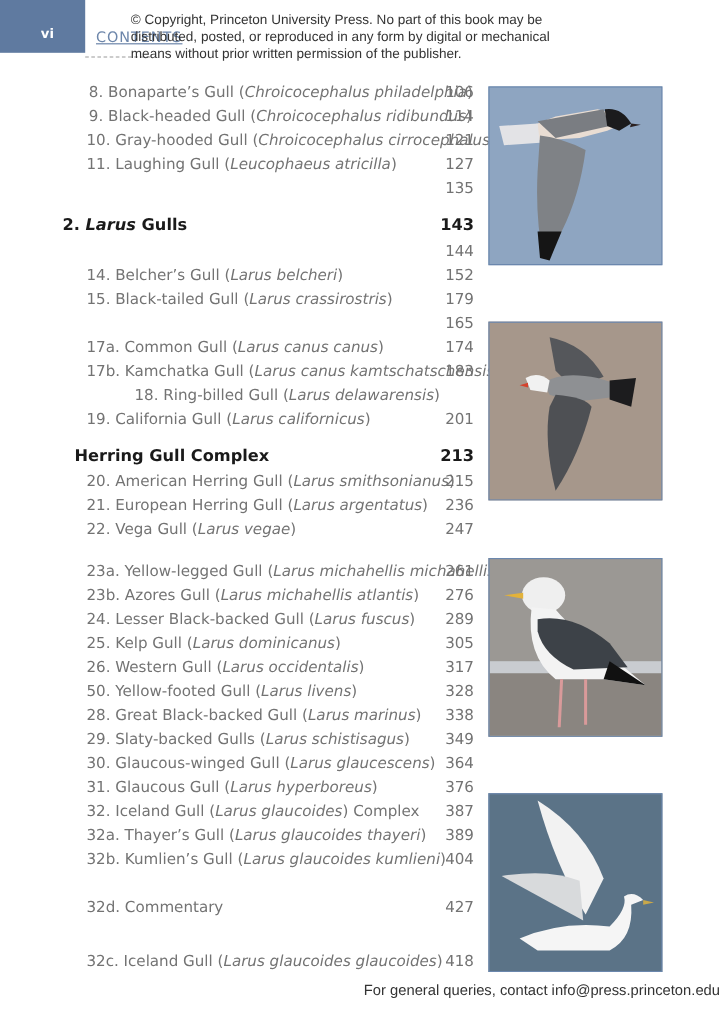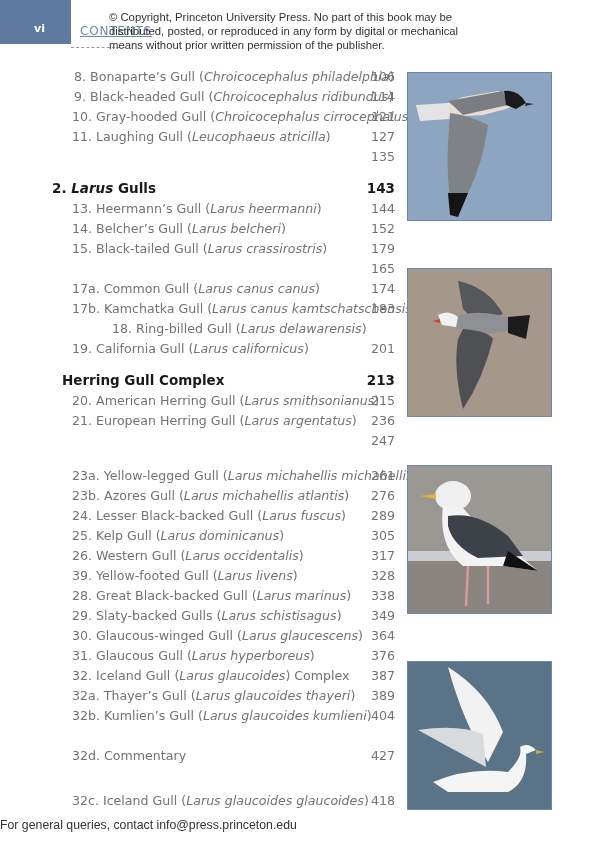--- a/index.html
+++ b/index.html
@@ -12,21 +12,21 @@
   .rule { position:absolute; left:71px; top:47px; width:54px; border-top:1px dashed #9a9a9a; }
   .copyright { position:absolute; left:109px; top:10px; width:380px; font-family:"Liberation Sans", sans-serif;
                font-size:11.3px; line-height:14px; color:#333; }
   .toc { position:absolute; left:0; top:0; }
   .row { position:absolute; height:20px; font-size:12.6px; line-height:20px; white-space:nowrap; color:#737373; }
   .row .t { position:absolute; left:0; top:0; }
   .row .p { position:absolute; top:0; right:0; text-align:right; }
   .row i { font-style:italic; }
   .hdr { font-weight:bold; color:#1a1a1a; font-size:13.5px; }
   .photo { position:absolute; left:407px; width:145px; height:149px; border:1px solid #6b87ad; box-sizing:border-box; overflow:hidden; }
-  .footer { position:absolute; left:0; width:600px; top:818px; text-align:left;
+  .footer { position:absolute; left:0; width:600px; top:818px; text-align:right;
             font-family:"Liberation Sans", sans-serif; font-size:12.3px; color:#333; }
 </style>
 </head>
 <body>
 
 <div class="band">
   <span class="folio">vi</span>
 </div>
 <span class="running">CONTENTS</span>
 <div class="rule"></div>
@@ -50,21 +50,20 @@
       <span class="p">127</span>
     </div>
     <div class="row" style="left: 72px; top: 147px; width: 323px;">
       <span class="p">135</span>
     </div>
     <div class="row hdr" style="left: 52px; top: 178px; width: 343px;">
       <span class="t"><span>2.</span> <i>Larus</i> <span>Gulls</span></span>
       <span class="p">143</span>
     </div>
     <div class="row" style="left: 72px; top: 199px; width: 323px;">
-      <span class="t"><span>13.</span> <span>Heermann’s Gull</span> (<i>Larus heermanni</i>)</span>
       <span class="p">144</span>
     </div>
     <div class="row" style="left: 72px; top: 219px; width: 323px;">
       <span class="t"><span>14.</span> <span>Belcher’s Gull</span> (<i>Larus belcheri</i>)</span>
       <span class="p">152</span>
     </div>
     <div class="row" style="left: 72px; top: 239px; width: 323px;">
       <span class="t"><span>15.</span> <span>Black-tailed Gull</span> (<i>Larus crassirostris</i>)</span>
       <span class="p">179</span>
     </div>
@@ -93,20 +92,21 @@
     </div>
     <div class="row" style="left: 72px; top: 391px; width: 323px;">
       <span class="t"><span>20.</span> <span>American Herring Gull</span> (<i>Larus smithsonianus</i>)</span>
       <span class="p">215</span>
     </div>
     <div class="row" style="left: 72px; top: 411px; width: 323px;">
       <span class="t"><span>21.</span> <span>European Herring Gull</span> (<i>Larus argentatus</i>)</span>
       <span class="p">236</span>
     </div>
     <div class="row" style="left: 72px; top: 431px; width: 323px;">
+      <span class="t"><span>22.</span> <span>Vega Gull</span> (<i>Larus vegae</i>)</span>
       <span class="p">247</span>
     </div>
     <div class="row" style="left: 72px; top: 466px; width: 323px;">
       <span class="t"><span>23a.</span> <span>Yellow-legged Gull</span> (<i>Larus michahellis michahellis</i>)</span>
       <span class="p">261</span>
     </div>
     <div class="row" style="left: 72px; top: 486px; width: 323px;">
       <span class="t"><span>23b.</span> <span>Azores Gull</span> (<i>Larus michahellis atlantis</i>)</span>
       <span class="p">276</span>
     </div>
@@ -116,21 +116,21 @@
     </div>
     <div class="row" style="left: 72px; top: 526px; width: 323px;">
       <span class="t"><span>25.</span> <span>Kelp Gull</span> (<i>Larus dominicanus</i>)</span>
       <span class="p">305</span>
     </div>
     <div class="row" style="left: 72px; top: 546px; width: 323px;">
       <span class="t"><span>26.</span> <span>Western Gull</span> (<i>Larus occidentalis</i>)</span>
       <span class="p">317</span>
     </div>
     <div class="row" style="left: 72px; top: 566px; width: 323px;">
-      <span class="t"><span>39.</span> <span>Yellow-footed Gull</span> (<i>Larus livens</i>)</span>
+      <span class="t"><span>50.</span> <span>Yellow-footed Gull</span> (<i>Larus livens</i>)</span>
       <span class="p">328</span>
     </div>
     <div class="row" style="left: 72px; top: 586px; width: 323px;">
       <span class="t"><span>28.</span> <span>Great Black-backed Gull</span> (<i>Larus marinus</i>)</span>
       <span class="p">338</span>
     </div>
     <div class="row" style="left: 72px; top: 606px; width: 323px;">
       <span class="t"><span>29.</span> <span>Slaty-backed Gulls</span> (<i>Larus schistisagus</i>)</span>
       <span class="p">349</span>
     </div>

